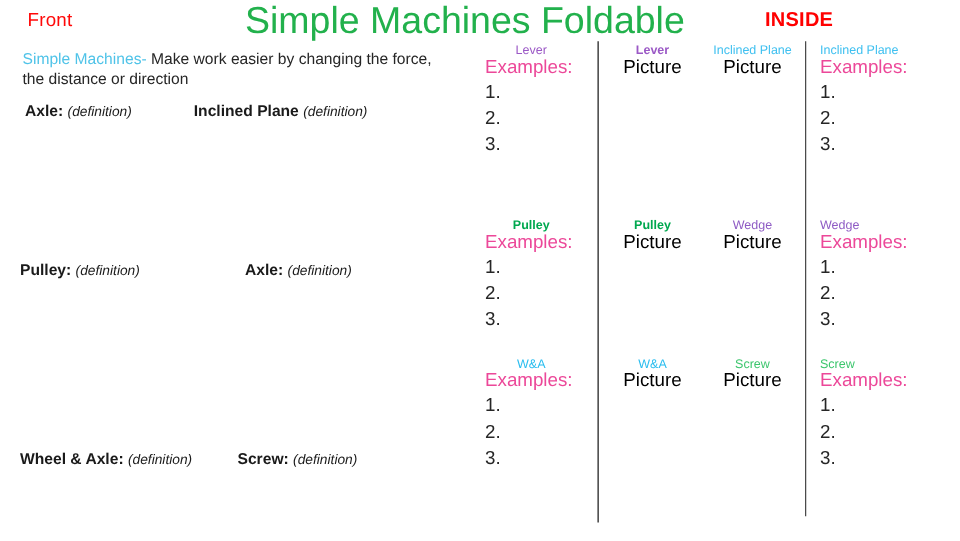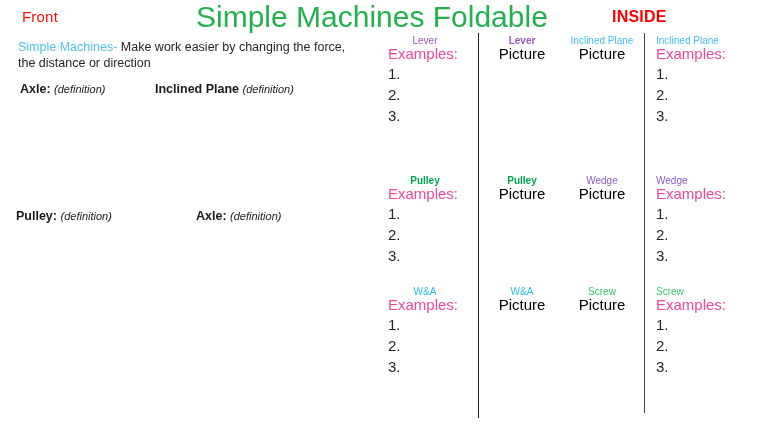--- a/index.html
+++ b/index.html
@@ -201,21 +201,29 @@
     <div class="defrow defrow-2">
       <span class="term">Pulley:</span>
       <span class="defn">(definition)</span>
     </div>
 
     <div class="defrow defrow-2b">
       <span class="term">Axle:</span>
       <span class="defn">(definition)</span>
     </div>
 
-
+    <div class="defrow defrow-3">
+      <span class="term">Wheel &amp; Axle:</span>
+      <span class="defn">(definition)</span>
+    </div>
+
+    <div class="defrow defrow-3b">
+      <span class="term">Screw:</span>
+      <span class="defn">(definition)</span>
+    </div>
   </div>
 
   <div class="divider divider-1"></div>
   <div class="divider divider-2"></div>
 
   <div class="inside-panel col-examples-left">
 
     <div class="block" style="top:0px;">
       <div class="machine-label" style="color: rgb(155, 89, 198); font-weight: normal;">Lever</div>
       <div class="examples-word">Examples:</div>

